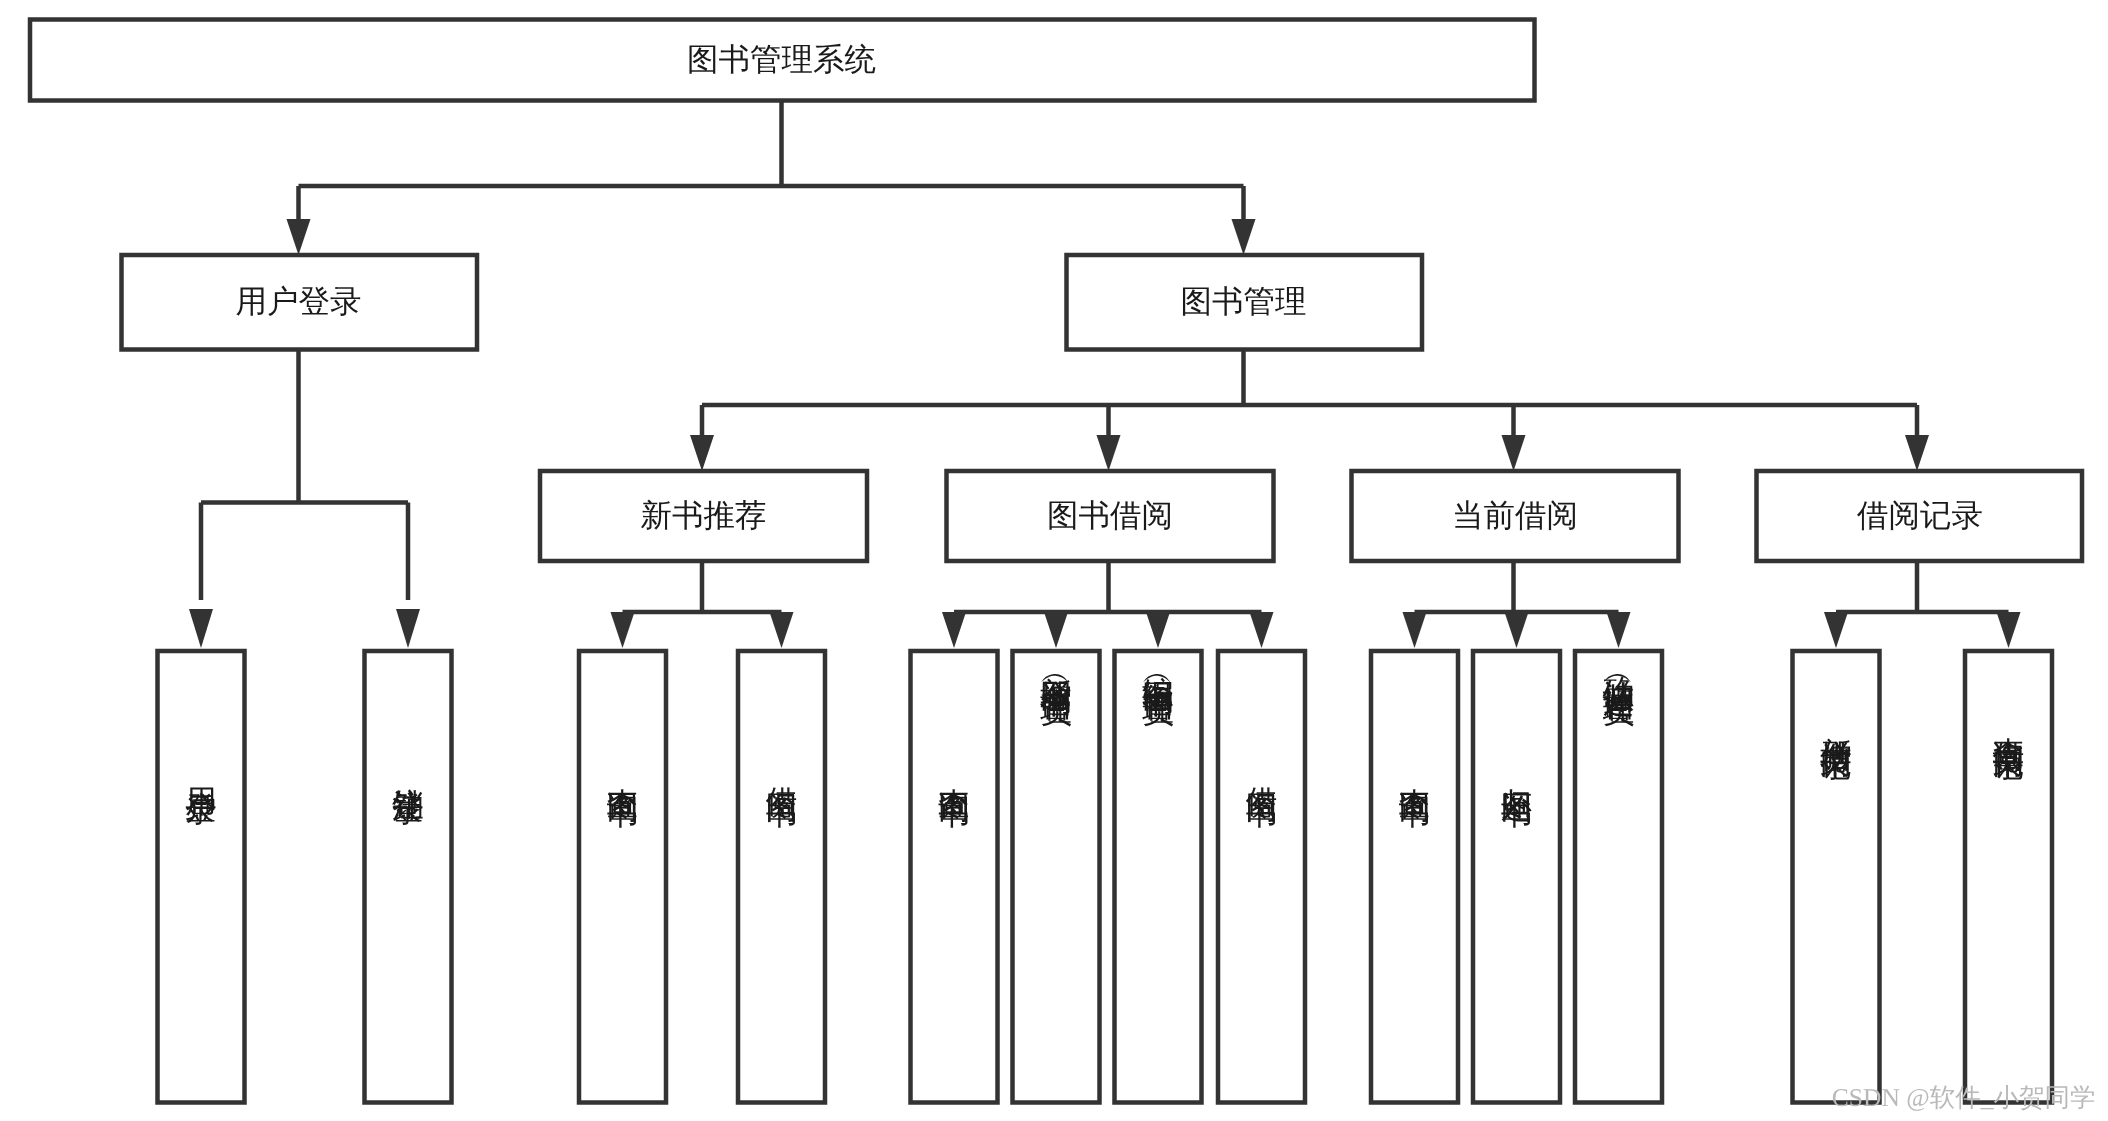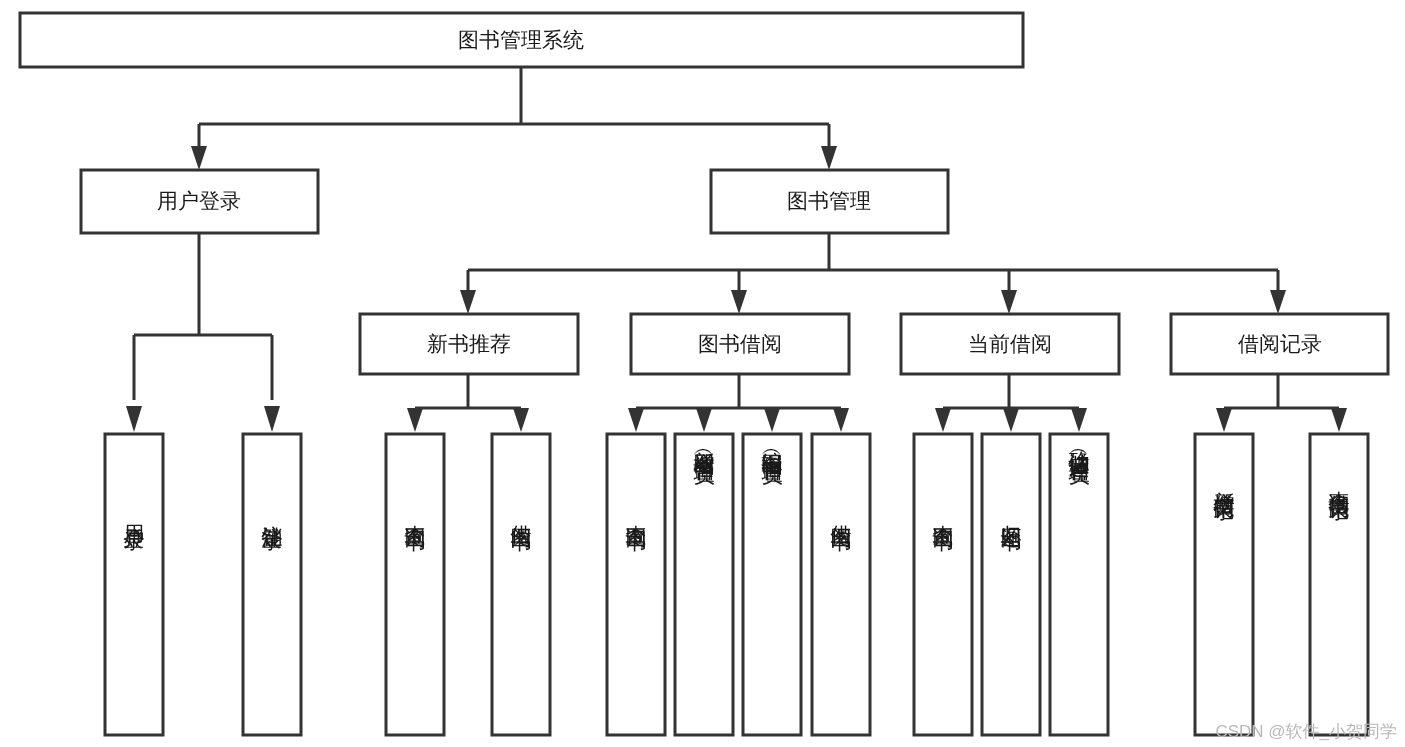--- a/index.html
+++ b/index.html
@@ -52,21 +52,21 @@
     fill: none;
   }
   .arrow-head {
     fill: #333333;
     stroke: none;
   }
   .watermark {
     position: absolute;
     right: 8px;
     bottom: 4px;
-    font-family: Liberation Sans, sans-serif;
+    font-family: Liberation Serif, serif;
     font-size: 17px;
     color: #b9b9b9;
     white-space: nowrap;
     user-select: none;
   }
 </style>
 </head>
 <body>
 
 <div id="diagram-root">

